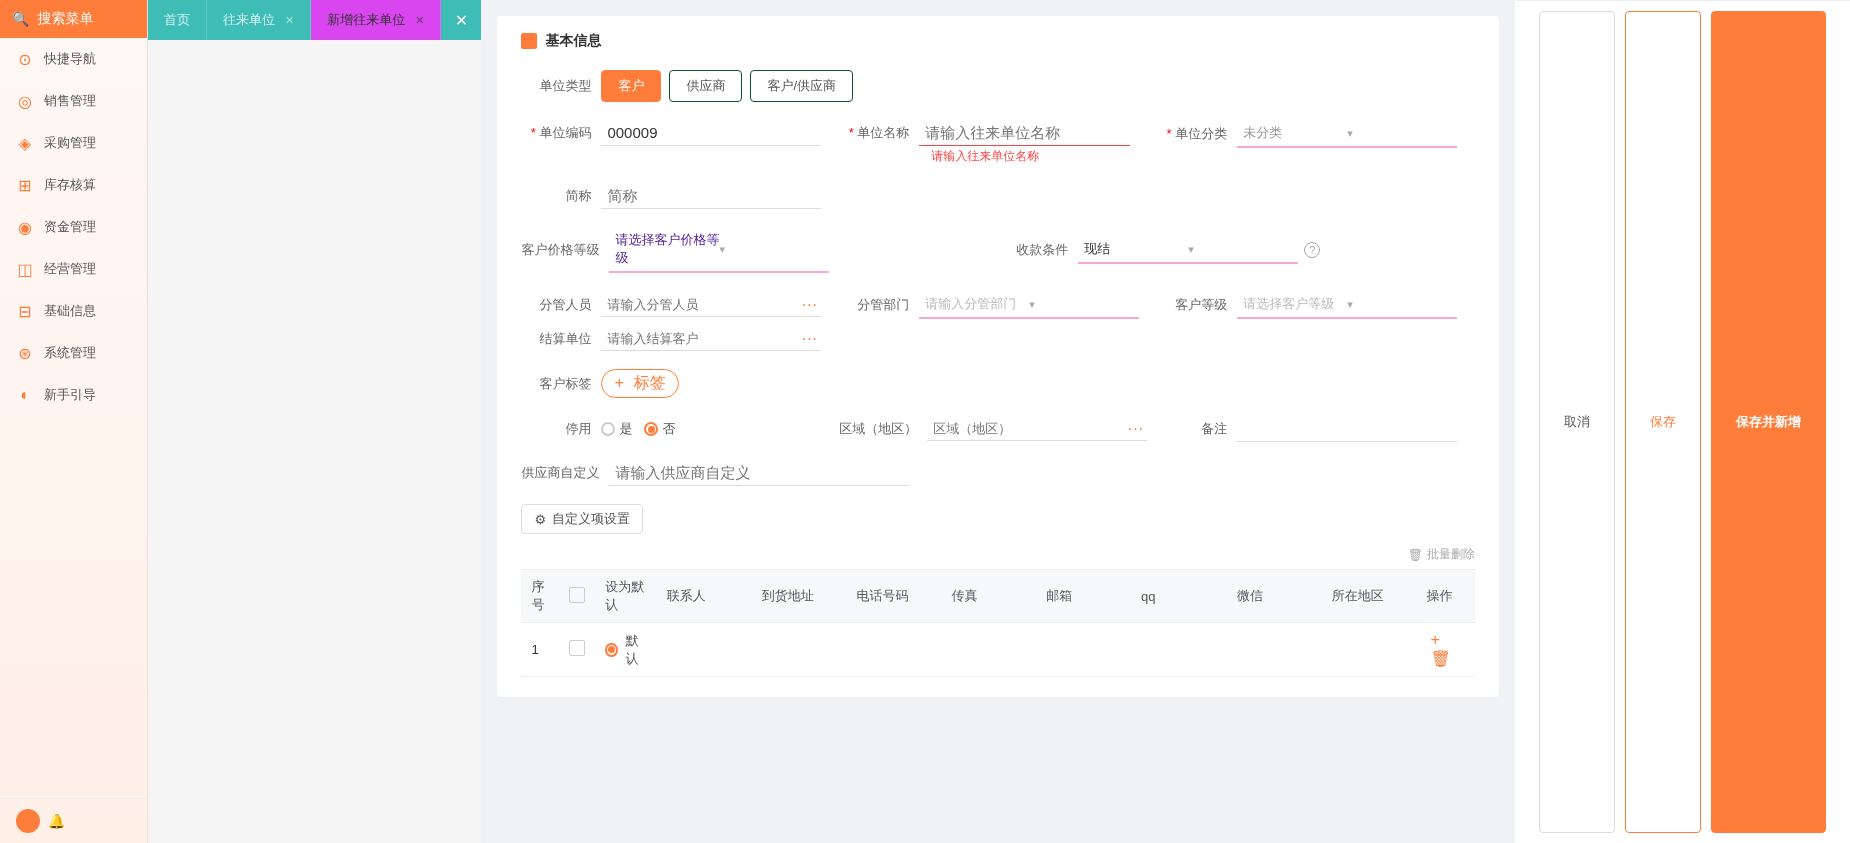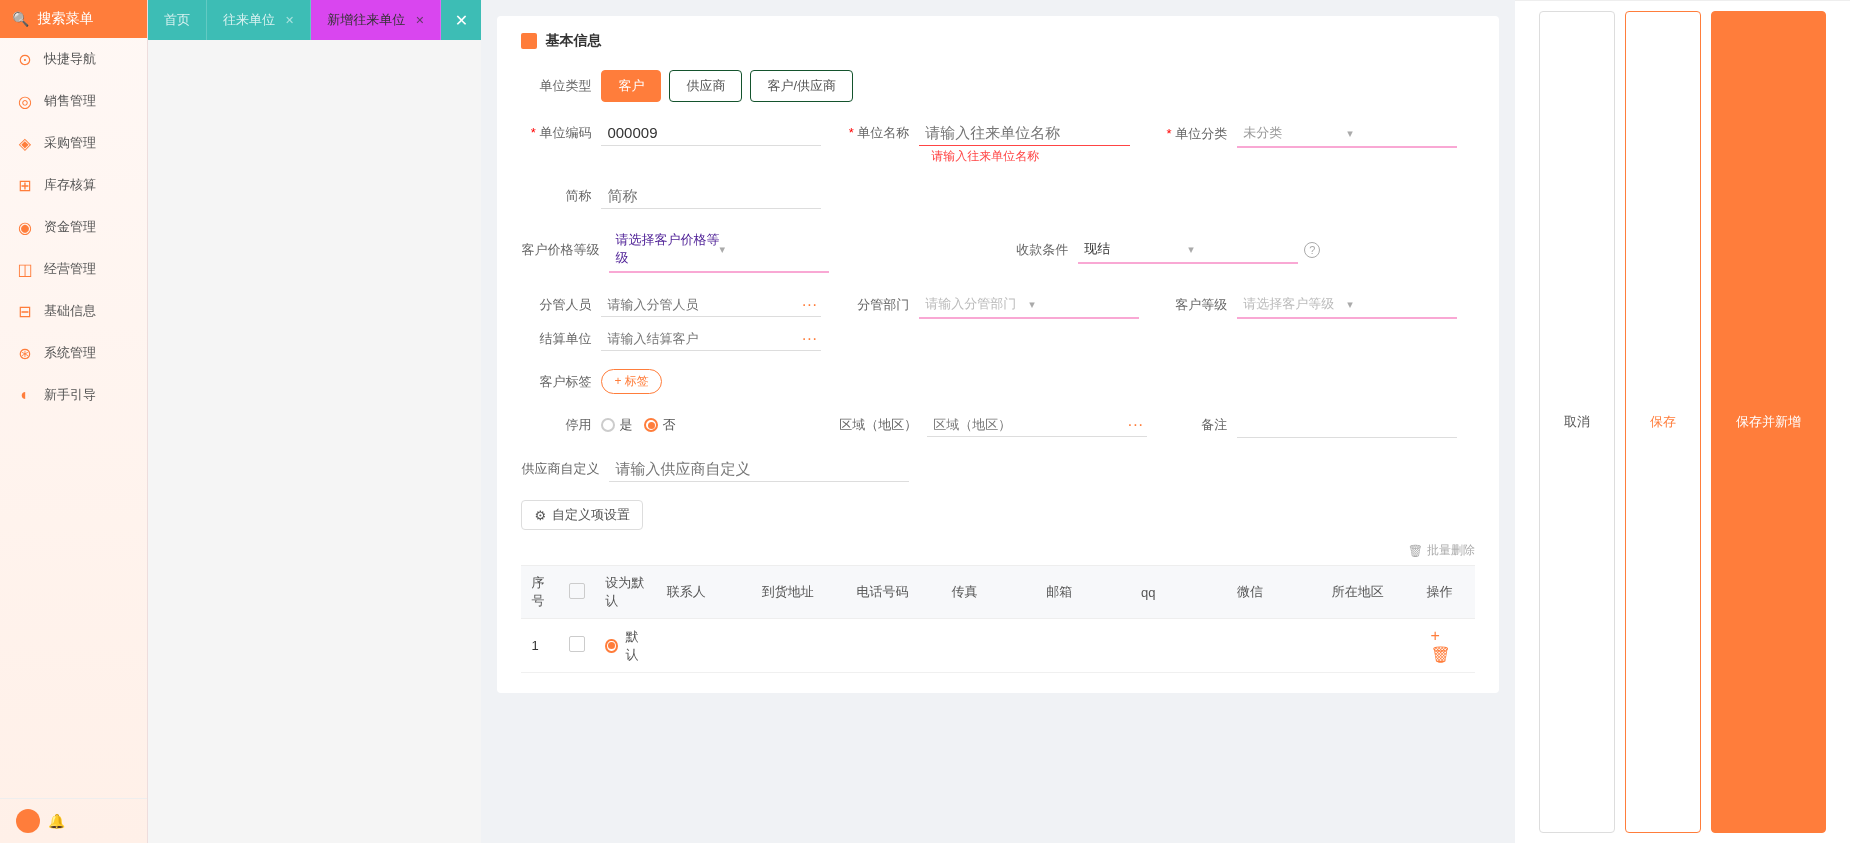--- a/index.html
+++ b/index.html
@@ -280,23 +280,24 @@
     }
 
     .tag-btn {
       display: inline-flex;
       align-items: center;
       gap: 4px;
       border: 1px solid #ff7d3b;
       color: #ff7d3b;
       border-radius: 20px;
       padding: 3px 12px;
-      font-size: 12px;
+      font-size: 16px;
       cursor: pointer;
       background: white;
+      font-family: Liberation Mono, monospace;
     }
 
     .custom-settings-btn {
       display: flex;
       align-items: center;
       gap: 6px;
       border: 1px solid #ddd;
       padding: 5px 12px;
       border-radius: 4px;
       cursor: pointer;
@@ -339,21 +340,21 @@
     }
     .footer-btn {
       padding: 7px 24px;
       border-radius: 4px;
       border: 1px solid #ddd;
       cursor: pointer;
       font-size: 13px;
     }
     .footer-btn.cancel { background: white; color: #555; }
     .footer-btn.save { background: white; color: #ff7d3b; border-color: #ff7d3b; }
-    .footer-btn.save-new { background: #ff7d3b; color: white; border-color: #ff7d3b; }
+    .footer-btn.save-new { background: #ff7d3b; color: white; border-color: #ff7d3b; font-weight: bold; }
 
     .batch-delete {
       display: flex;
       justify-content: flex-end;
       margin-bottom: 6px;
     }
     .batch-delete-btn {
       color: #aaa;
       font-size: 12px;
       cursor: pointer;

